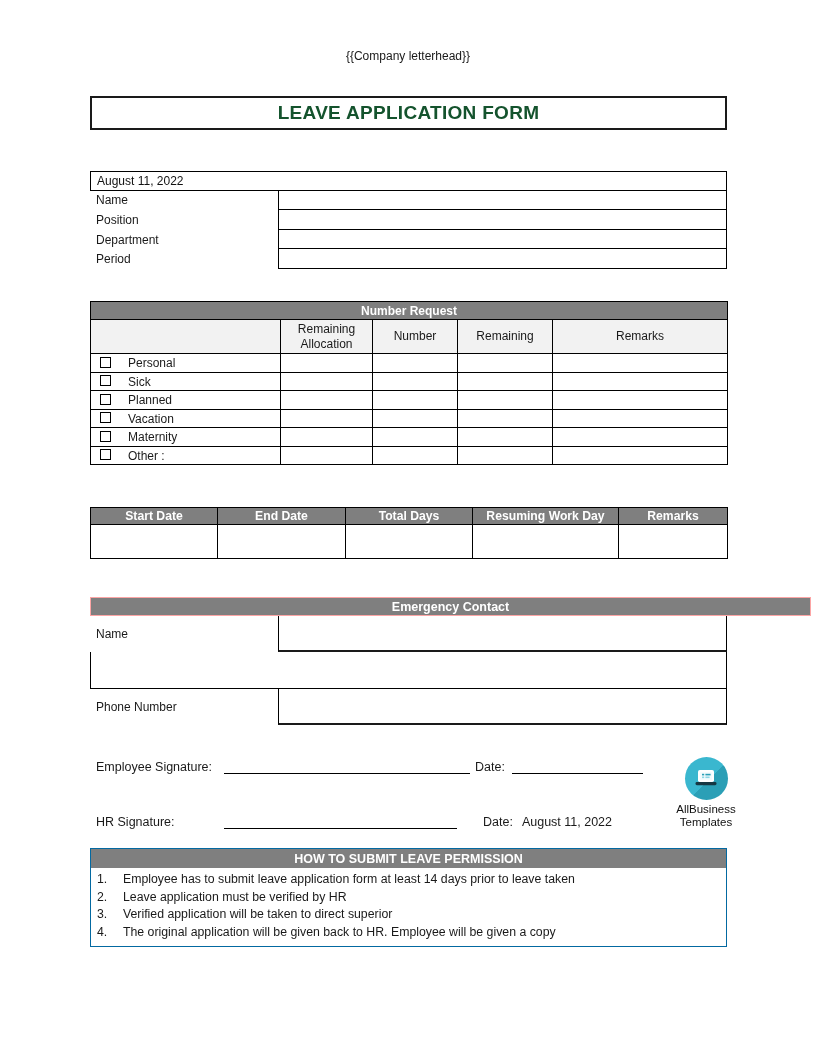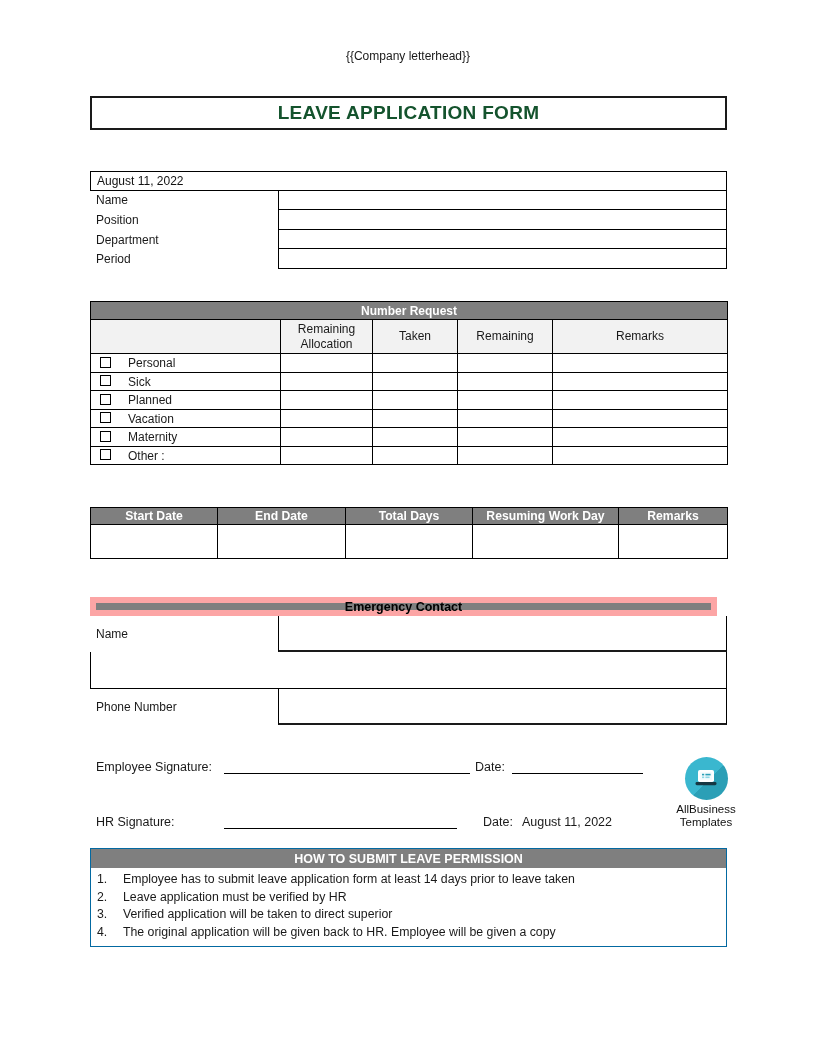--- a/index.html
+++ b/index.html
@@ -48,22 +48,22 @@
 
   
   .dates-table { left:90px; top:507px; width:637px; }
   .dates-table tr.dhead td {
     background:#7f7f7f; color:#fff; font-weight:bold; text-align:center; height:16px; font-size:12.2px; padding:1px 2px;
   }
   .dates-table tr.dbody td { height:34px; background:#fff; }
 
   
   .em-band {
-    position:absolute; left:90px; top:597px; width:627px; height:19px;
-    background:#7f7f7f; border:6px solid #fca5a5; color:#000000; font-weight:bold;
+    position:absolute; left:90px; top:597px; width:721px; height:19px;
+    background:#7f7f7f; border:1px solid #fca5a5; color:#ffffff; font-weight:bold;
     font-size:12.5px; display:flex; align-items:center; justify-content:center;
   }
   .em-rows { position:absolute; left:90px; top:616px; width:637px; }
   .erow { display:flex; height:36.3px; }
   .elabel { width:188px; font-size:12px; display:flex; align-items:center; padding-left:6px; color:#1a1a1a; }
   .ebox { flex:1; border-left:1px solid #000; border-right:1px solid #000; border-bottom:1px solid #000;
           font-size:12px; display:flex; align-items:center; padding-left:6px; background:#fff; }
   .erow.thick .ebox { border-bottom:2px solid #1a1a1a; }
 
   
@@ -132,21 +132,21 @@
         <col style="width:95px">
         <col style="width:175px">
     </colgroup>
     <tbody>
       <tr>
         <td class="band" colspan="5">Number Request</td>
       </tr>
       <tr class="sub">
         <td></td>
         <td>Remaining Allocation</td>
-        <td>Taken</td>
+        <td>Number</td>
         <td>Remaining</td>
         <td>Remarks</td>
       </tr>
       <tr class="lrrow">
         <td class="typecell"><span class="cb"></span><span class="typelabel">Personal</span></td>
         <td></td>
         <td></td>
         <td></td>
         <td></td>
       </tr>

